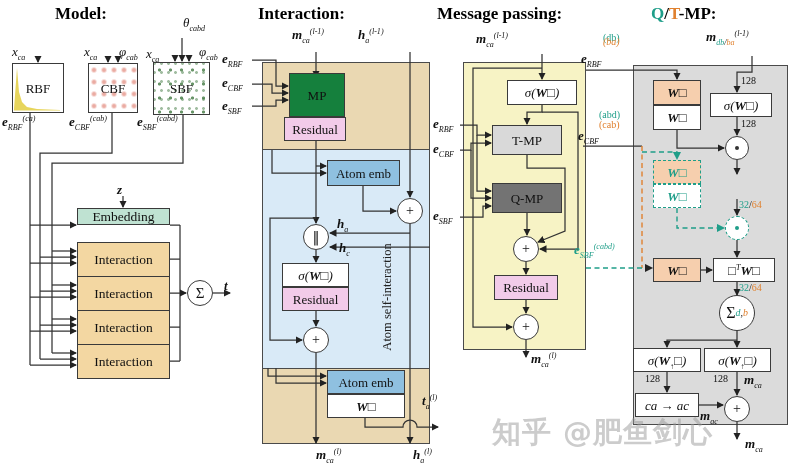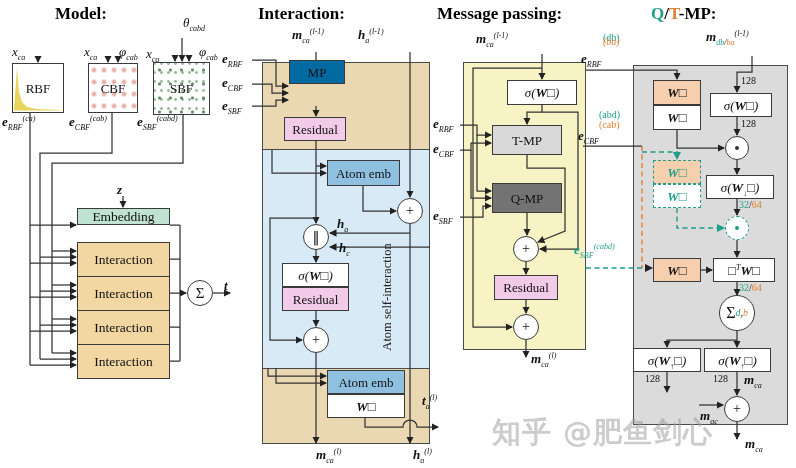--- a/index.html
+++ b/index.html
@@ -202,21 +202,21 @@
       <span>Σ</span>
     </div>
   <div class="lbl" style="left:224px;top:279px;"><b>t</b></div>
 
   <div class="lbl" style="left:292px;top:28px;"><b>m</b><sub>ca</sub><sup>(l-1)</sup></div>
   <div class="lbl" style="left:358px;top:28px;"><b>h</b><sub>a</sub><sup>(l-1)</sup></div>
   <div class="lbl" style="left:222px;top:52px;"><b>e</b><sub>RBF</sub></div>
   <div class="lbl" style="left:222px;top:76px;"><b>e</b><sub>CBF</sub></div>
   <div class="lbl" style="left:222px;top:99px;"><b>e</b><sub>SBF</sub></div>
 
-  <div class="box" style="left:289px;top:60px;width:56px;height:24px;background:#0369a1;">
+  <div class="box" style="left:289px;top:73px;width:56px;height:44px;background:#15803d;">
       <span>MP</span>
     </div>
   <div class="box" style="left:284px;top:117px;width:62px;height:24px;background:#f2cbe9;">
       <span>Residual</span>
     </div>
   <div class="box" style="left:327px;top:160px;width:73px;height:26px;background:#8fc0e0;">
       <span>Atom emb</span>
     </div>
   <div class="circ" style="left:397px;top:198px;width:26px;height:26px;">
       <span>+</span>
@@ -298,23 +298,20 @@
   <div class="circ" style="left:725px;top:136px;width:24px;height:24px;">
       <span class="dot"></span>
     </div>
 
   <div class="box mathlbl dashbox" style="left:653px;top:160px;width:48px;height:24px;background:#f6cfae;">
       <span class="teal"><b>W</b>□</span>
     </div>
   <div class="box mathlbl dashbox" style="left:653px;top:184px;width:48px;height:24px;">
       <span class="teal"><b>W</b>□</span>
     </div>
-  <div class="box mathlbl" style="left:706px;top:175px;width:68px;height:24px;">
-      <span>σ(<b>W</b><sub>↓</sub>□)</span>
-    </div>
   <div class="lbl sm rm" style="left:739px;top:200px;"><span class="teal">32</span><span>/</span><span class="orange">64</span></div>
 
   <div class="circ" style="left:725px;top:216px;width:24px;height:24px;border:1.4px dashed #1f9e89;">
       <span class="dot" style="background:#1f9e89;"></span>
     </div>
 
   <div class="box mathlbl" style="left:653px;top:258px;width:48px;height:24px;background:#f6cfae;">
       <span><b>W</b>□</span>
     </div>
   <div class="box mathlbl" style="left:713px;top:258px;width:62px;height:24px;">
@@ -330,20 +327,23 @@
   <div class="box mathlbl" style="left:633px;top:348px;width:68px;height:24px;">
       <span>σ(<b>W</b><sub>↑</sub>□)</span>
     </div>
   <div class="box mathlbl" style="left:704px;top:348px;width:67px;height:24px;">
       <span>σ(<b>W</b><sub>↑</sub>□)</span>
     </div>
   <div class="lbl sm rm" style="left:645px;top:374px;">128</div>
   <div class="lbl sm rm" style="left:713px;top:374px;">128</div>
   <div class="lbl" style="left:744px;top:373px;"><b>m</b><sub>ca</sub></div>
 
+  <div class="box mathlbl" style="left:635px;top:393px;width:64px;height:24px;">
+      <span>ca → ac</span>
+    </div>
   <div class="lbl" style="left:700px;top:409px;"><b>m</b><sub>ac</sub></div>
   <div class="circ" style="left:724px;top:396px;width:26px;height:26px;">
       <span>+</span>
     </div>
   <div class="lbl" style="left:745px;top:437px;"><b>m</b><sub>ca</sub></div>
 
   <div id="watermark">知乎 @肥鱼剑心</div>
 </div>
 
 </body></html>

